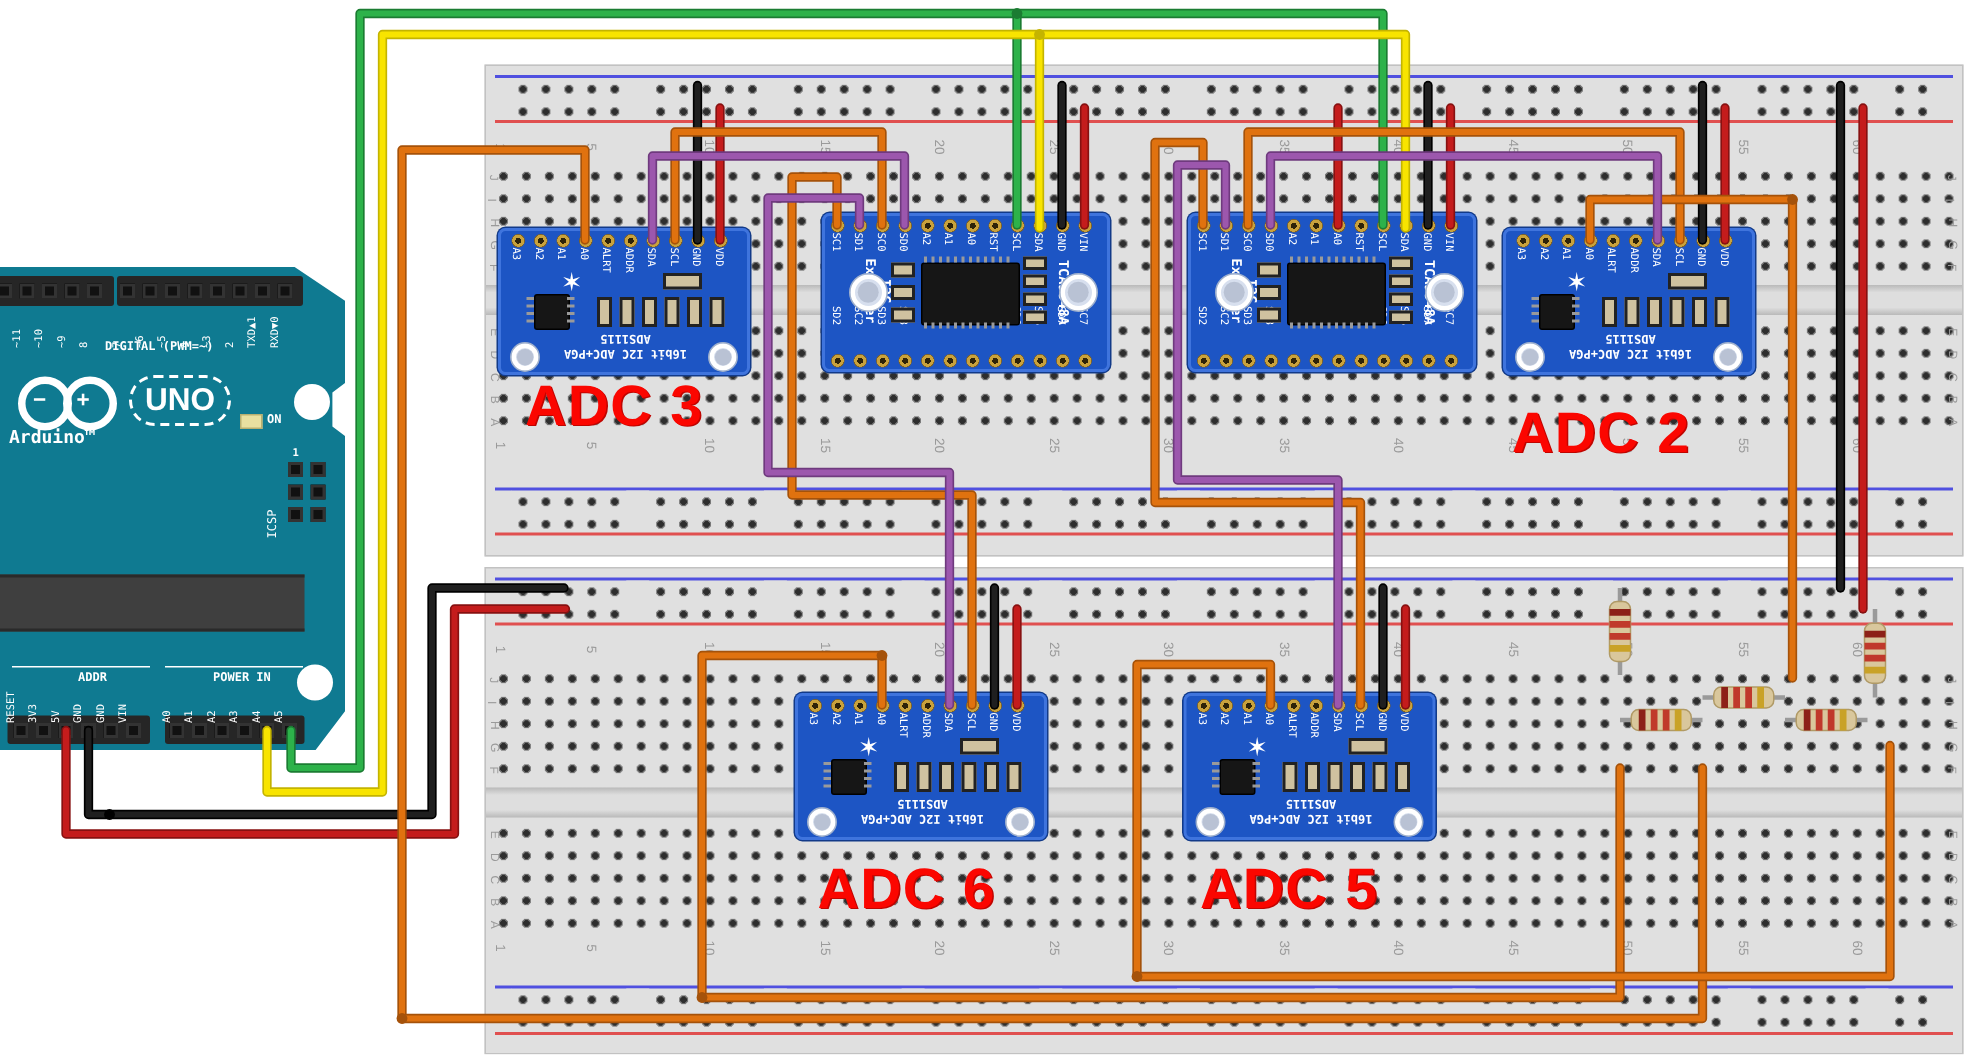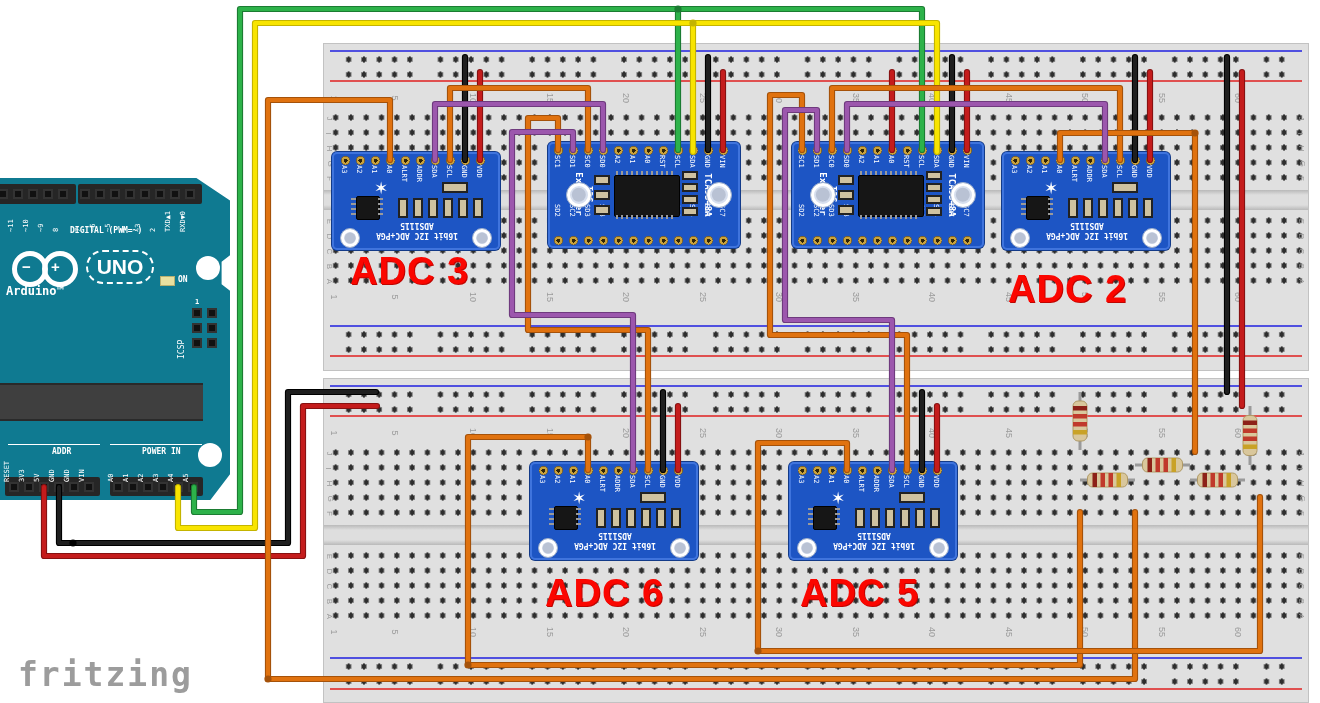--- a/index.html
+++ b/index.html
@@ -836,14 +836,13 @@
       <circle cx="678" cy="9" r="3.6" fill="#1b7c32"></circle>
       <circle cx="693" cy="23" r="3.6" fill="#c4b400"></circle>
       <circle cx="73" cy="543" r="3.6" fill="#000000"></circle>
       <circle cx="268" cy="679" r="3.6" fill="#a5520a"></circle>
       <circle cx="468" cy="665" r="3.6" fill="#a5520a"></circle>
       <circle cx="758" cy="651" r="3.6" fill="#a5520a"></circle>
       <circle cx="588" cy="437" r="3.6" fill="#a5520a"></circle>
       <circle cx="1195" cy="133" r="3.6" fill="#a5520a"></circle>
     </svg>
 
-  <div id="watermark" style="left:18px;top:655px;">fritzing</div>
 </div>
 
 </body></html>

